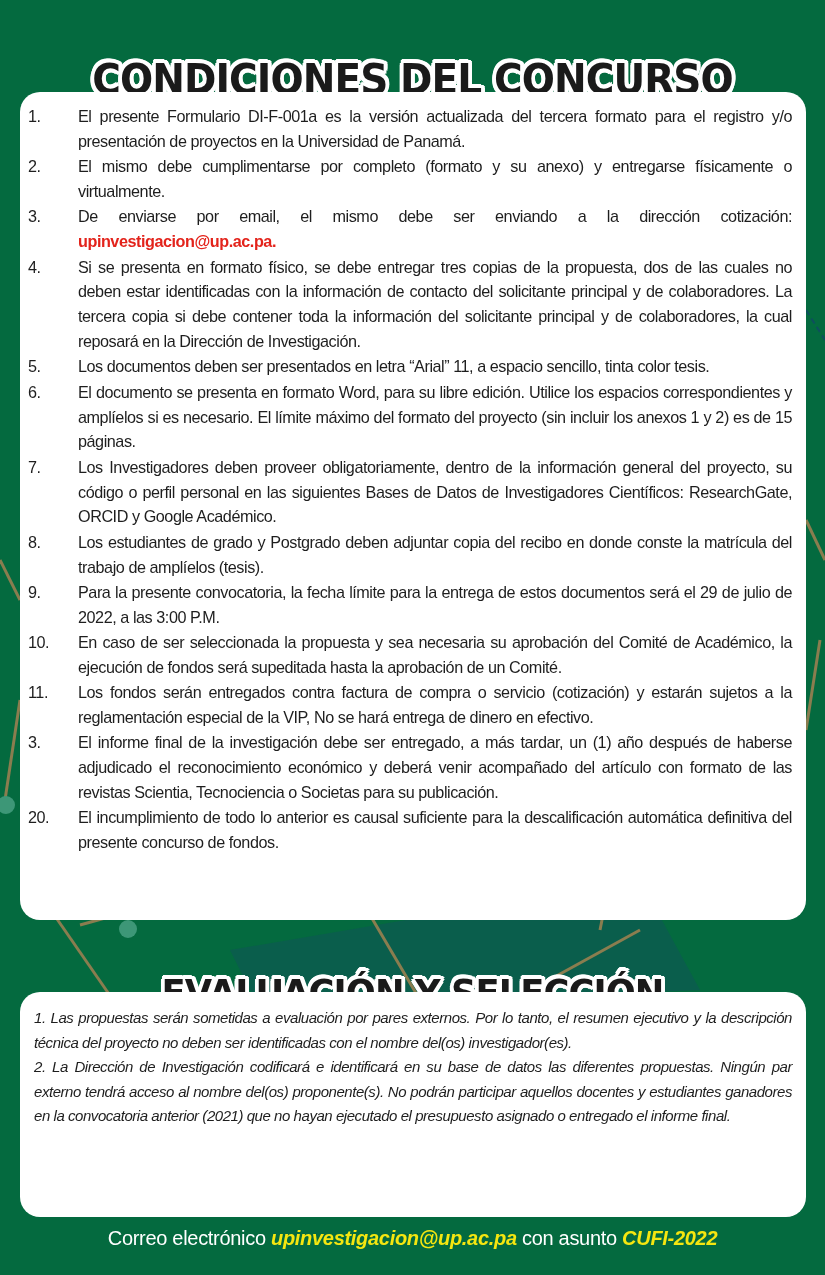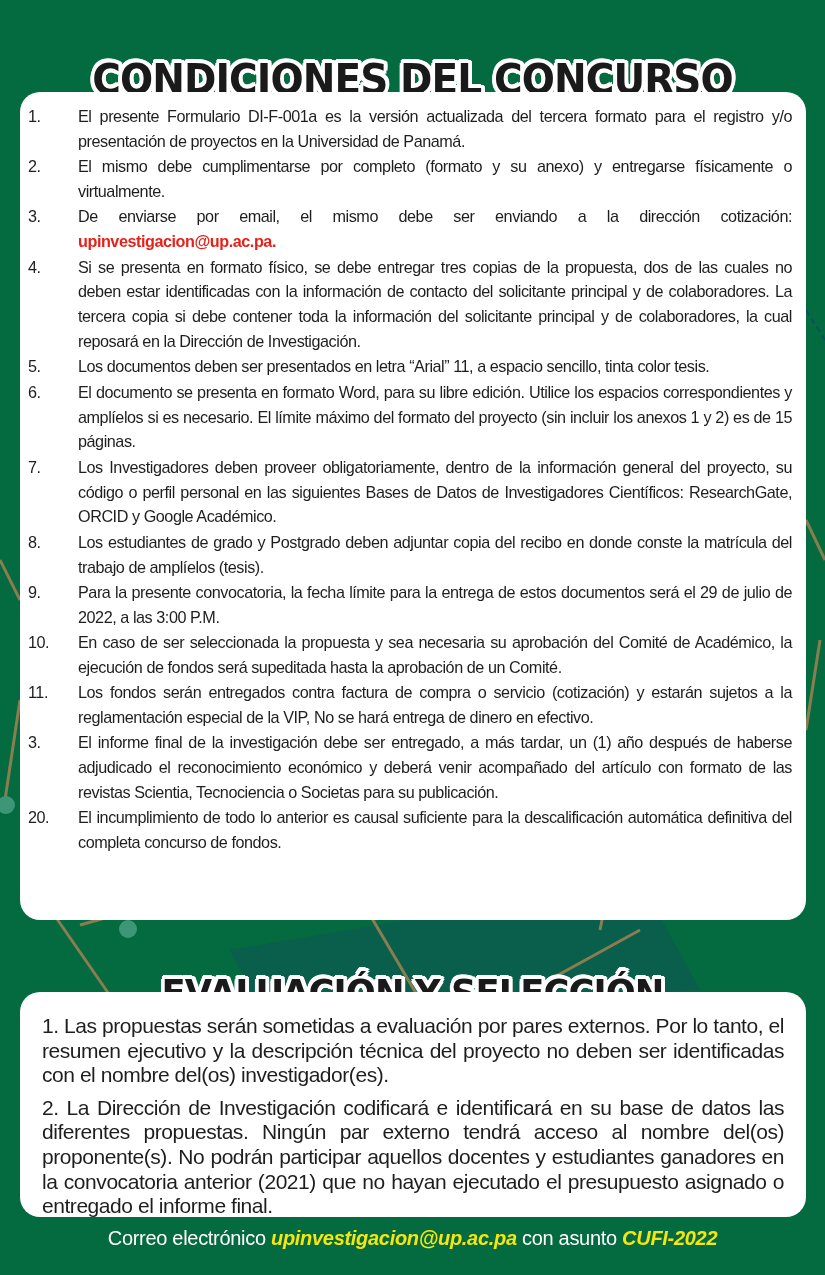--- a/index.html
+++ b/index.html
@@ -38,22 +38,22 @@
       font-size: 16.2px; line-height: 24.8px;
       text-align: justify; letter-spacing: -0.45px;
       margin-bottom: 0.6px;
     }
     ol.conds li .num {
       position: absolute; left: 0; width: 40px; text-align: left; padding-left: 0;
     }
     .red-link { color: #e3231b; font-weight: bold; }
     .bold { font-weight: normal; }
     .eval p {
-      margin: 8px;
-      font-size: 21px; line-height: 24.6px; text-align: justify; letter-spacing: -0.45px;
+      margin: 0;
+      font-size: 15px; line-height: 24.6px; text-align: justify; letter-spacing: -0.45px; font-style: italic;
     }
     .footer {
       position: absolute; top: 1224px; left: 0; width: 825px; text-align: center;
       color: #fff; font-size: 20px; line-height: 28px; letter-spacing: -0.3px;
     }
     .footer .yl { color: #f5e610; font-weight: bold; font-style: italic; }
   </style>
 </head>
 <body>
 
@@ -82,21 +82,21 @@
     <li><span class="num">3.</span><span>De enviarse por email, el mismo debe ser enviando a la dirección cotización: </span><span class="red-link">upinvestigacion@up.ac.pa.</span></li>
     <li><span class="num">4.</span><span>Si se presenta en formato físico, se debe entregar tres copias de la propuesta, dos de las cuales no deben estar identificadas con la información de contacto del solicitante principal y de colaboradores. La tercera copia si debe contener toda la información del solicitante principal y de colaboradores, la cual reposará en la Dirección de Investigación.</span></li>
     <li><span class="num">5.</span><span>Los documentos deben ser presentados en letra “Arial” 11, a espacio sencillo, tinta color tesis.</span></li>
     <li><span class="num">6.</span><span>El documento se presenta en formato Word, para su libre edición. Utilice los espacios correspondientes y amplíelos si es necesario. El límite máximo del formato del proyecto (sin incluir los anexos 1 y 2) es de 15 páginas.</span></li>
     <li><span class="num">7.</span><span>Los Investigadores deben proveer obligatoriamente, dentro de la información general del proyecto, su código o perfil personal en las siguientes Bases de Datos de Investigadores Científicos: ResearchGate, ORCID y Google Académico.</span></li>
     <li><span class="num">8.</span><span>Los estudiantes de grado y Postgrado deben adjuntar copia del recibo en donde conste la matrícula del trabajo de amplíelos </span><span class="bold">(tesis)</span><span>.</span></li>
     <li><span class="num">9.</span><span>Para la presente convocatoria, la fecha límite para la entrega de estos documentos será el 29 de julio de 2022, a las 3:00 P.M.</span></li>
     <li><span class="num">10.</span><span>En caso de ser seleccionada la propuesta y sea necesaria su aprobación del Comité de Académico, la ejecución de fondos será supeditada hasta la aprobación de un Comité.</span></li>
     <li><span class="num">11.</span><span>Los fondos serán entregados contra factura de compra o servicio (cotización) y estarán sujetos a la reglamentación especial de la VIP, </span><span class="bold">No se hará entrega de dinero en efectivo.</span></li>
     <li><span class="num">3.</span><span>El informe final de la investigación debe ser entregado, a más tardar, un (1) año después de haberse adjudicado el reconocimiento económico y deberá venir acompañado del artículo con formato de las revistas Scientia, Tecnociencia o Societas para su publicación.</span></li>
-    <li><span class="num">20.</span><span>El incumplimiento de todo lo anterior es causal suficiente para la descalificación automática definitiva del completa concurso de fondos.</span></li>
+    <li><span class="num">20.</span><span>El incumplimiento de todo lo anterior es causal suficiente para la descalificación automática definitiva del presente concurso de fondos.</span></li>
   </ol>
 </div>
 
 <h2 class="title title-2">EVALUACIÓN Y SELECCIÓN</h2>
 
 <div class="card card-2 eval">
   <p>1. Las propuestas serán sometidas a evaluación por pares externos. Por lo tanto, el resumen ejecutivo y la descripción técnica del proyecto no deben ser identificadas con el nombre del(os) investigador(es).</p>
   <p>2. La Dirección de Investigación codificará e identificará en su base de datos las diferentes propuestas. Ningún par externo tendrá acceso al nombre del(os) proponente(s). No podrán participar aquellos docentes y estudiantes ganadores en la convocatoria anterior (2021) que no hayan ejecutado el presupuesto asignado o entregado el informe final.</p>
 </div>
 

